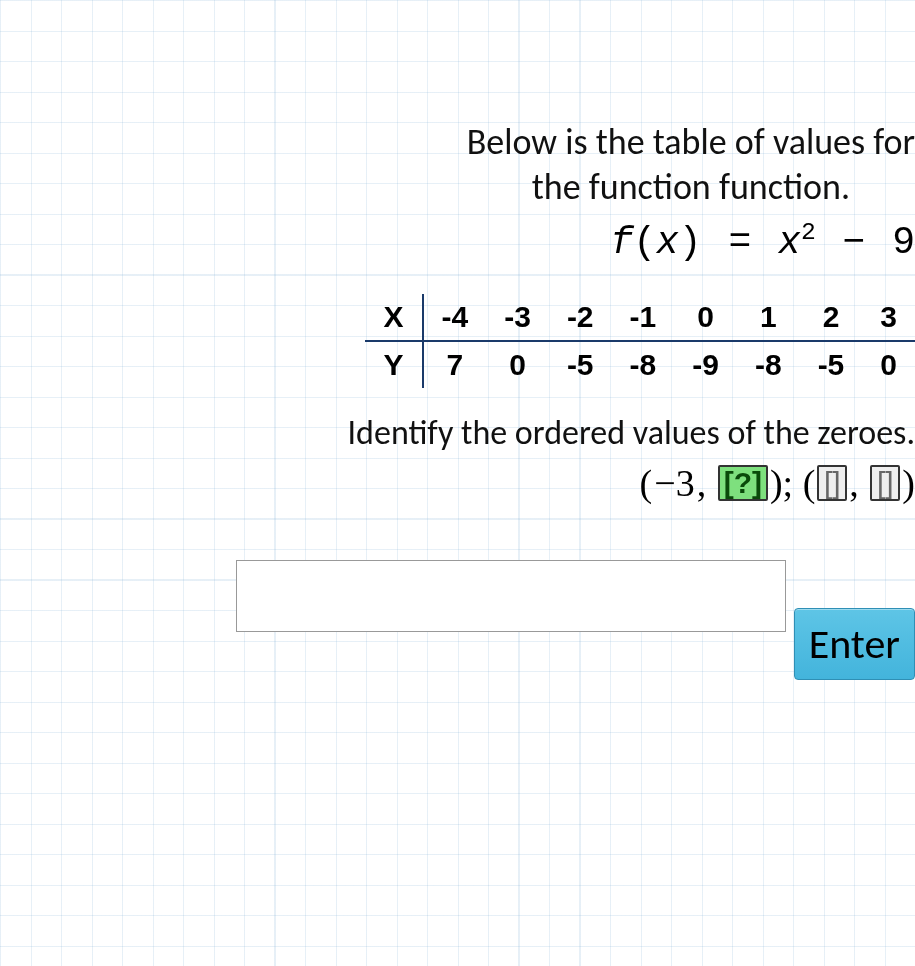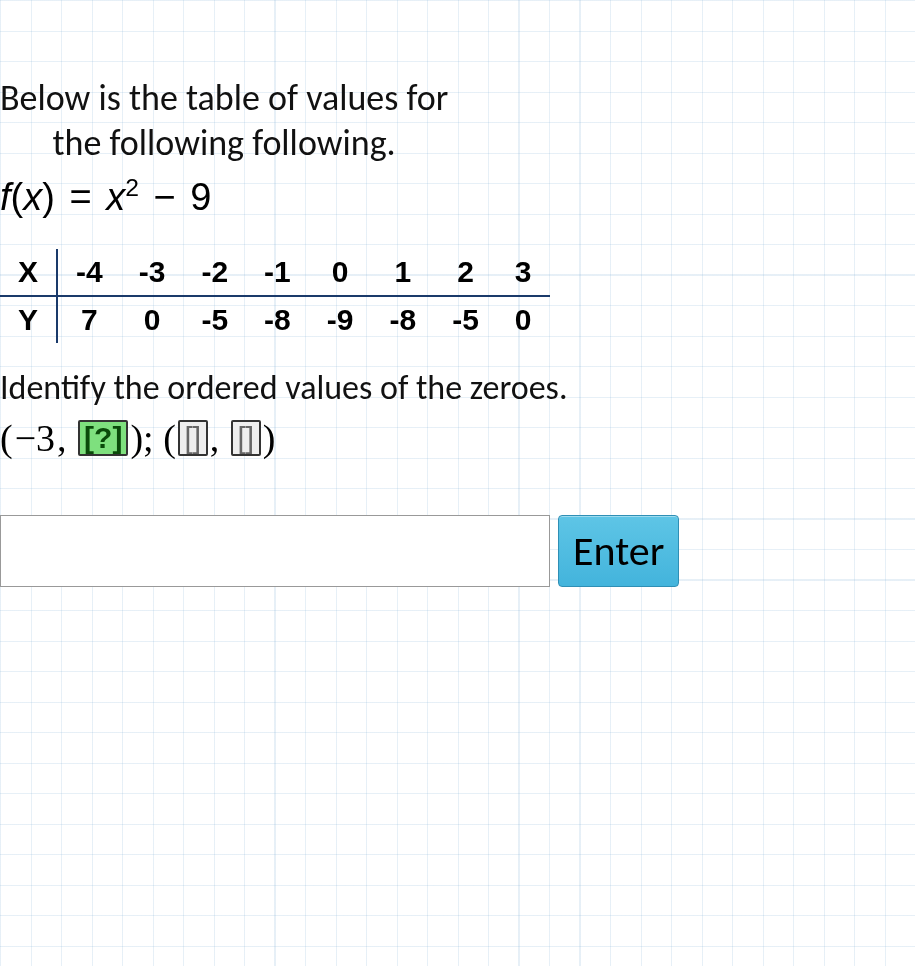--- a/index.html
+++ b/index.html
@@ -10,35 +10,35 @@
     height: 966px;
     font-family: Calibri, Arial, sans-serif;
     background:
       repeating-linear-gradient(to right, rgba(120,170,210,0.18) 0, rgba(120,170,210,0.18) 1px, transparent 1px, transparent 30.5px),
       repeating-linear-gradient(to bottom, rgba(120,170,210,0.18) 0, rgba(120,170,210,0.18) 1px, transparent 1px, transparent 30.5px),
       #ffffff;
   }
   .page {
     width: 100%;
     height: 100%;
-    padding-top: 76px;
+    padding-top: 120px;
     display: flex;
     flex-direction: column;
-    align-items: flex-start;
+    align-items: flex-end;
   }
   .prompt {
     text-align: center;
     font-size: 36px;
     color: #111;
     line-height: 1.25;
   }
   .equation {
     margin-top: 8px;
     text-align: center;
-    font-family: Liberation Sans, sans-serif;
+    font-family: Liberation Mono, monospace;
     font-size: 38px;
     font-style: italic;
     color: #000;
   }
   .equation sup { font-size: 0.65em; font-style: normal; vertical-align: super; }
   .equation .f, .equation .x { font-style: italic; }
   .equation .op { font-style: normal; margin: 0 4px; }
   .equation .num { font-style: normal; }
 
   .vtable {
@@ -127,30 +127,31 @@
     background: linear-gradient(#5ec5e6, #43b4dc);
     border: 1px solid #2f8fb5;
     border-radius: 4px;
     font-size: 42px;
     color: #000;
     display: flex;
     align-items: center;
     justify-content: center;
     cursor: pointer;
     box-shadow: inset 0 1px 0 rgba(255,255,255,0.4);
+    margin-top: 48px;
   }
 </style>
 </head>
 <body>
 
 <div class="page">
 
   <div class="prompt">
     <div>Below is the table of values for</div>
-    <div>the following following.</div>
+    <div>the function function.</div>
   </div>
 
   <div class="equation">
     <span class="f">f</span><span class="op" style="margin:0">(</span><span class="x">x</span><span class="op" style="margin:0">)</span>
     <span class="op">=</span>
     <span class="x">x</span><sup class="num">2</sup>
     <span class="op">−</span>
     <span class="num">9</span>
   </div>
 

